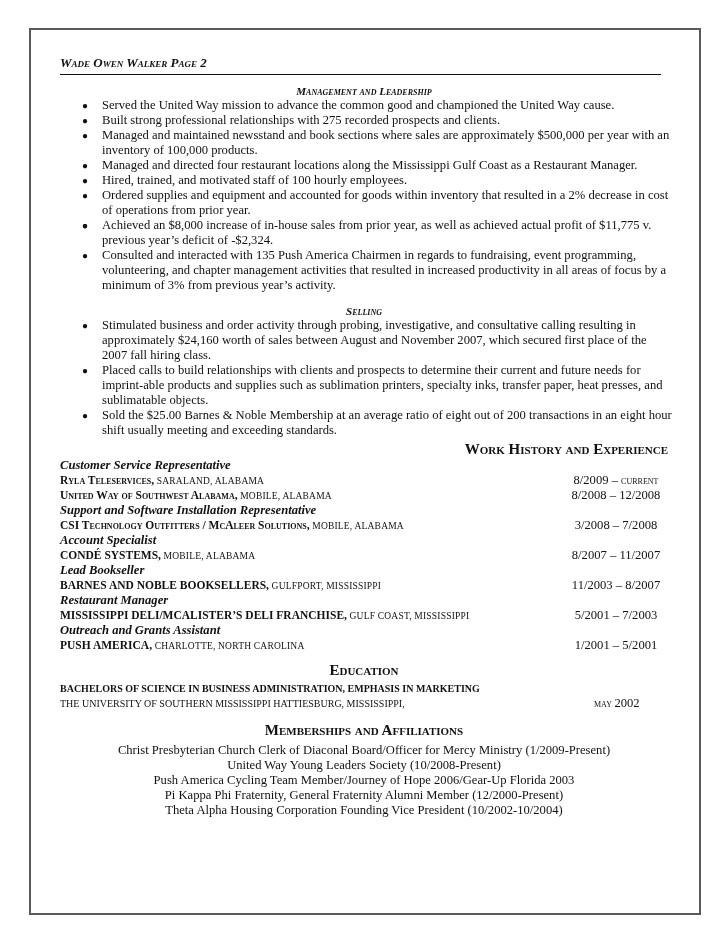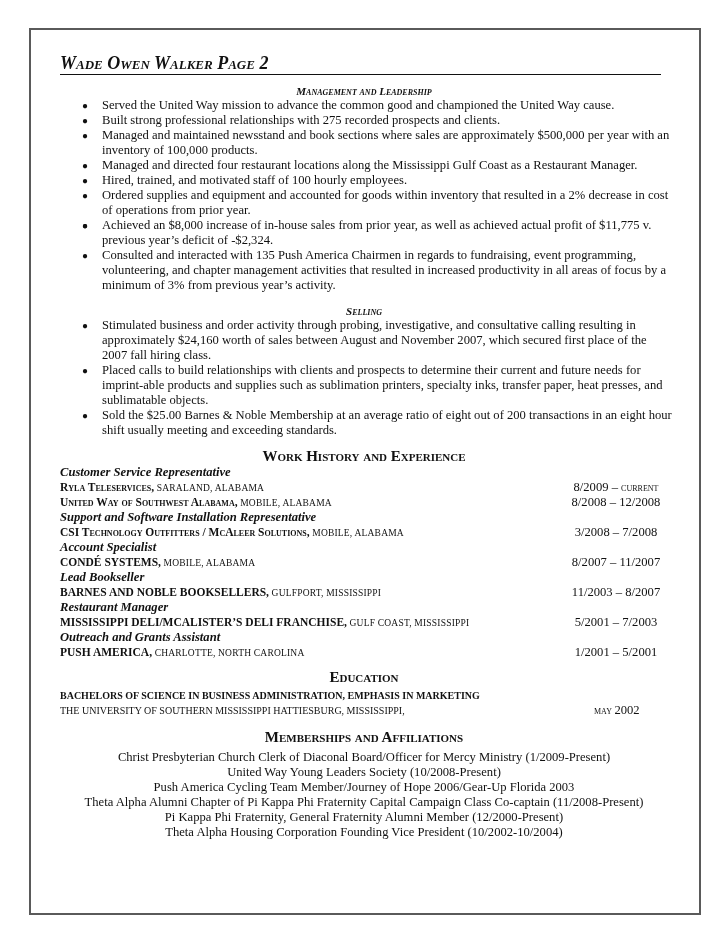--- a/index.html
+++ b/index.html
@@ -27,21 +27,21 @@
     .content {
       position: absolute;
       left: 60px;
       top: 56px;
       width: 608px;
     }
     .header-name {
       font-style: italic;
       font-weight: bold;
       font-variant: small-caps;
-      font-size: 18px;
+      font-size: 13px;
       line-height: 14px;
       margin: 0;
     }
     .header-rule {
       border: none;
       border-top: 1.5px solid #111;
       margin: 4px 0 0 0;
       width: 601px;
     }
     .section-subhead {
@@ -74,21 +74,21 @@
       font-size: 10px;
     }
     .center-heading {
       text-align: center;
       font-weight: bold;
       font-variant: small-caps;
       font-size: 15px;
       line-height: 18px;
       margin: 0;
     }
-    .h-work { margin-top: 9px; }
+    .h-work { margin-top: 2px; text-align: right; }
     .h-edu { margin-top: 8px; }
     .h-mem { margin-top: 10px; }
     .job {
       position: relative;
     }
     .job-title {
       font-style: italic;
       font-weight: bold;
       font-size: 12.6px;
       line-height: 15px;
@@ -271,19 +271,18 @@
       <span class="grad-date"><span class="sc">may</span> <span class="yr">2002</span></span>
     </div>
   </section>
 
   <section>
     <p class="center-heading h-mem">Memberships and Affiliations</p>
     <div class="memberships">
       <div>Christ Presbyterian Church Clerk of Diaconal Board/Officer for Mercy Ministry (1/2009-Present)</div>
       <div>United Way Young Leaders Society (10/2008-Present)</div>
       <div>Push America Cycling Team Member/Journey of Hope 2006/Gear-Up Florida 2003</div>
-      <div>Theta Alpha Alumni Chapter of Pi Kappa Phi Fraternity Capital Campaign Class Co-captain (11/2008-Present)</div>
       <div>Pi Kappa Phi Fraternity, General Fraternity Alumni Member (12/2000-Present)</div>
       <div>Theta Alpha Housing Corporation Founding Vice President (10/2002-10/2004)</div>
     </div>
   </section>
 
 </div>
 
 </body></html>

